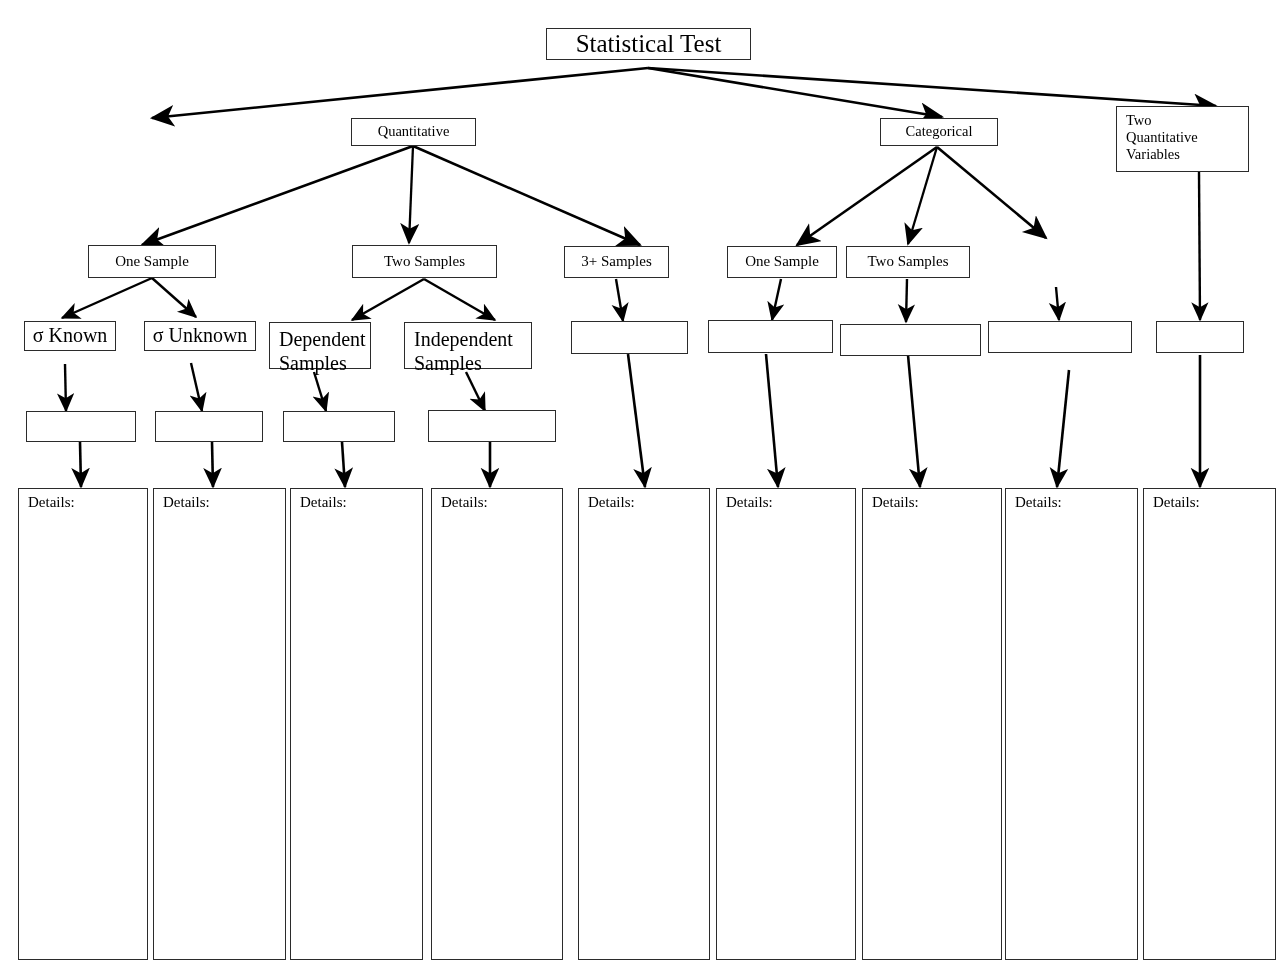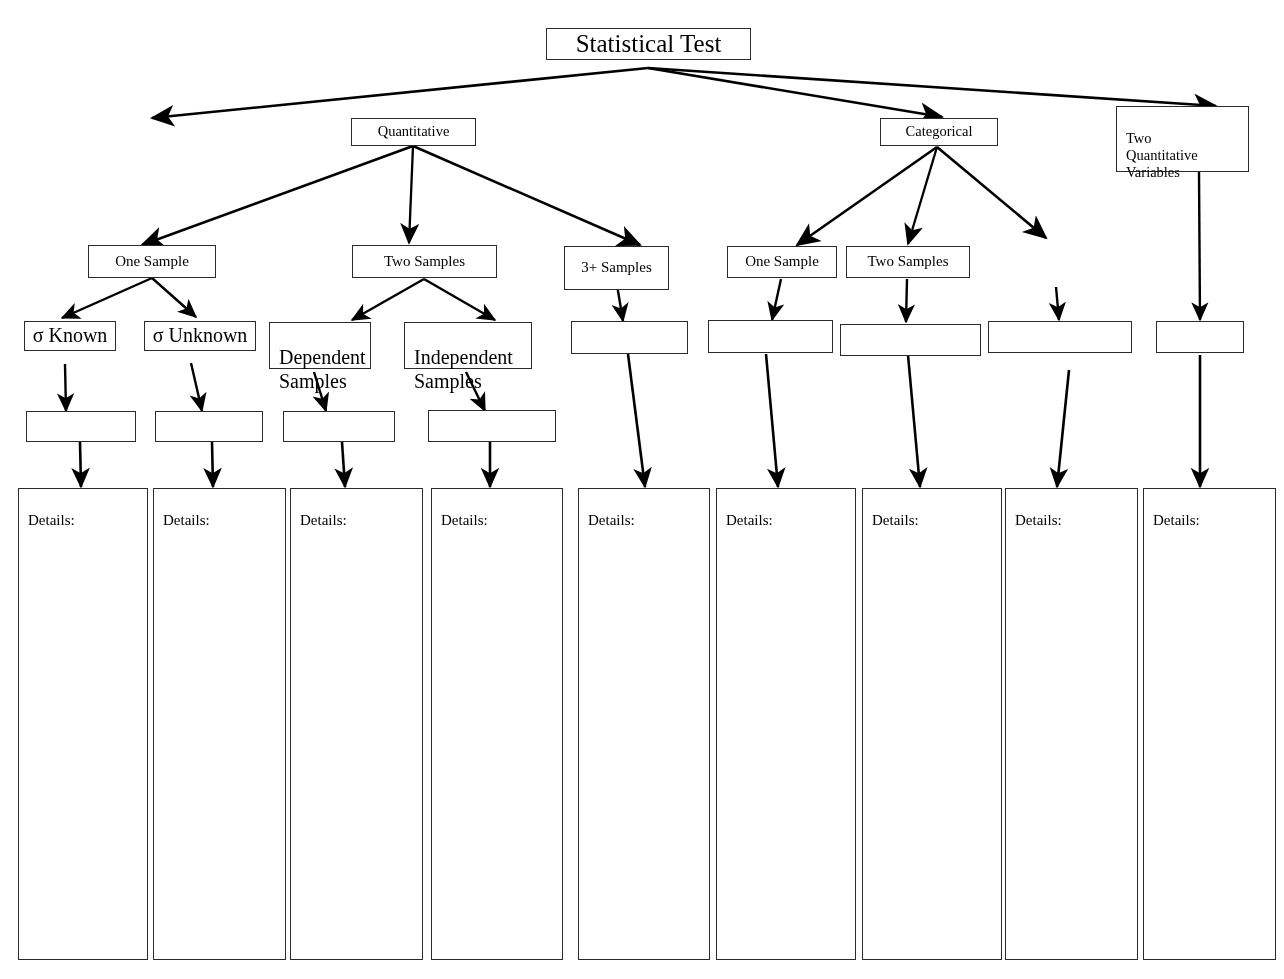--- a/index.html
+++ b/index.html
@@ -42,21 +42,21 @@
   .ctr {
     align-items: center;
     justify-content: center;
     text-align: center;
   }
   .tl {
     align-items: flex-start;
     justify-content: flex-start;
     text-align: left;
   }
-  .pad-tl { padding: 23px 8px 0 9px; }
+  .pad-tl { padding: 5px 8px 0 9px; }
   .pad-ctr { padding: 2px 4px; }
   .title-node {
     font-size: 25px;
     border-width: 1.6px;
   }
   .lvl2 { font-size: 14.5px; }
   .lvl3 { font-size: 15px; }
   .lvl4 { font-size: 20px; }
   .details-node {
     font-size: 15px;
@@ -197,21 +197,21 @@
   </div>
 
   <div class="node ctr pad-ctr lvl3" style="left:88px; top:245px; width:128px; height:33px;">
     <span class="txt">One Sample</span>
   </div>
 
   <div class="node ctr pad-ctr lvl3" style="left:352px; top:245px; width:145px; height:33px;">
     <span class="txt">Two Samples</span>
   </div>
 
-  <div class="node ctr pad-ctr lvl3" style="left:564px; top:246px; width:105px; height:44px;">
+  <div class="node ctr pad-ctr lvl3" style="left:564px; top:246px; width:105px; height:32px;">
     <span class="txt">3+ Samples</span>
   </div>
 
   <div class="node ctr pad-ctr lvl3" style="left:727px; top:246px; width:110px; height:32px;">
     <span class="txt">One Sample</span>
   </div>
 
   <div class="node ctr pad-ctr lvl3" style="left:846px; top:246px; width:124px; height:32px;">
     <span class="txt">Two Samples</span>
   </div>

